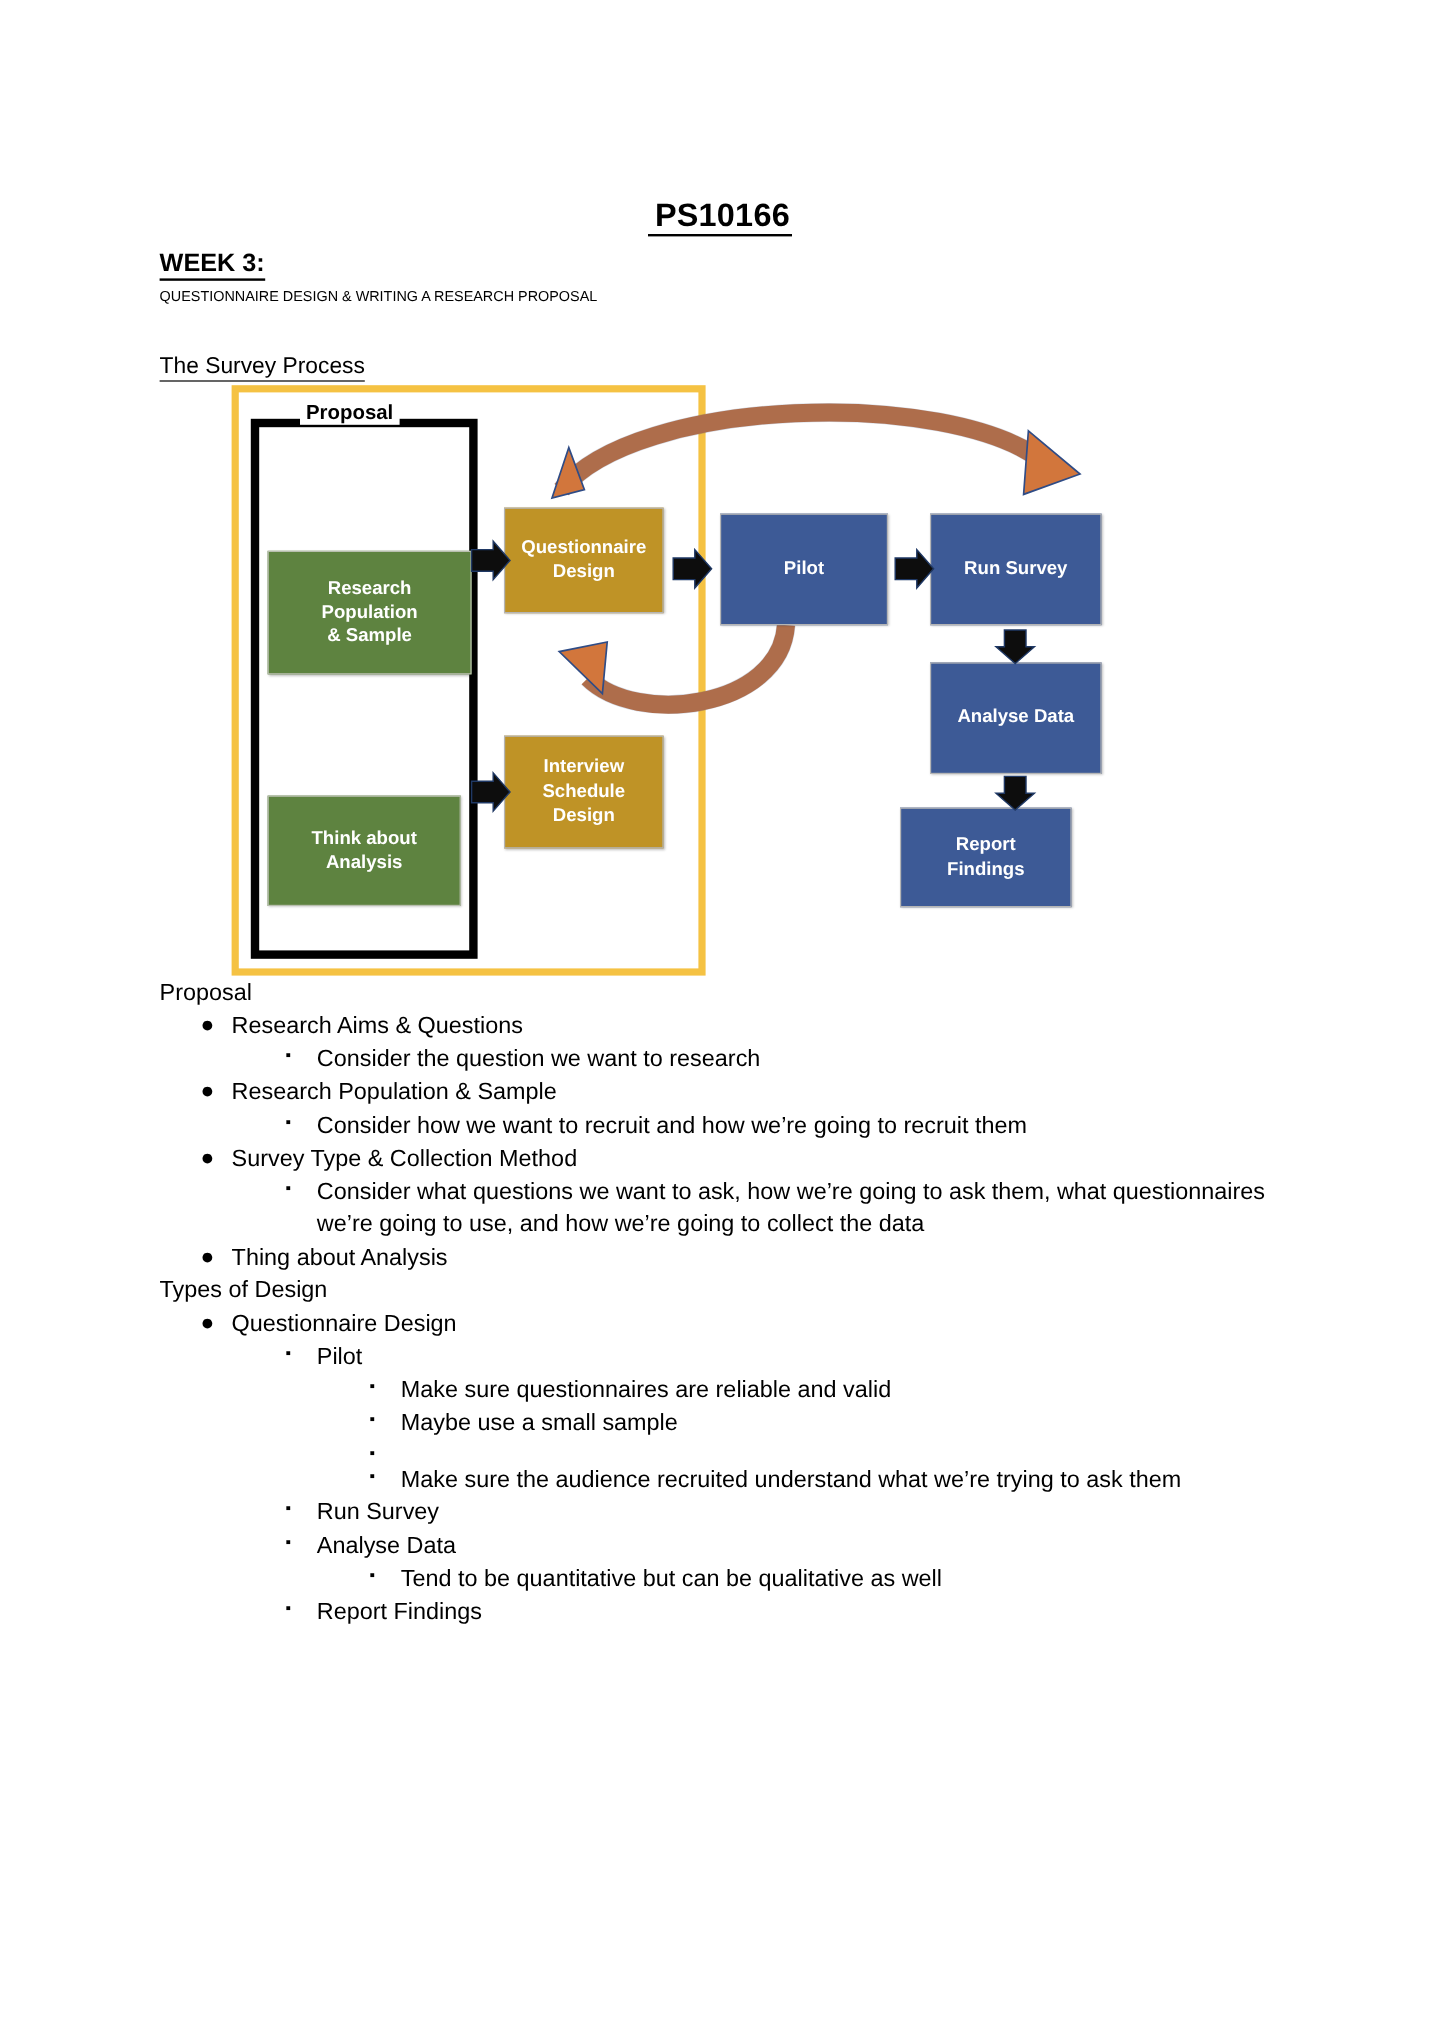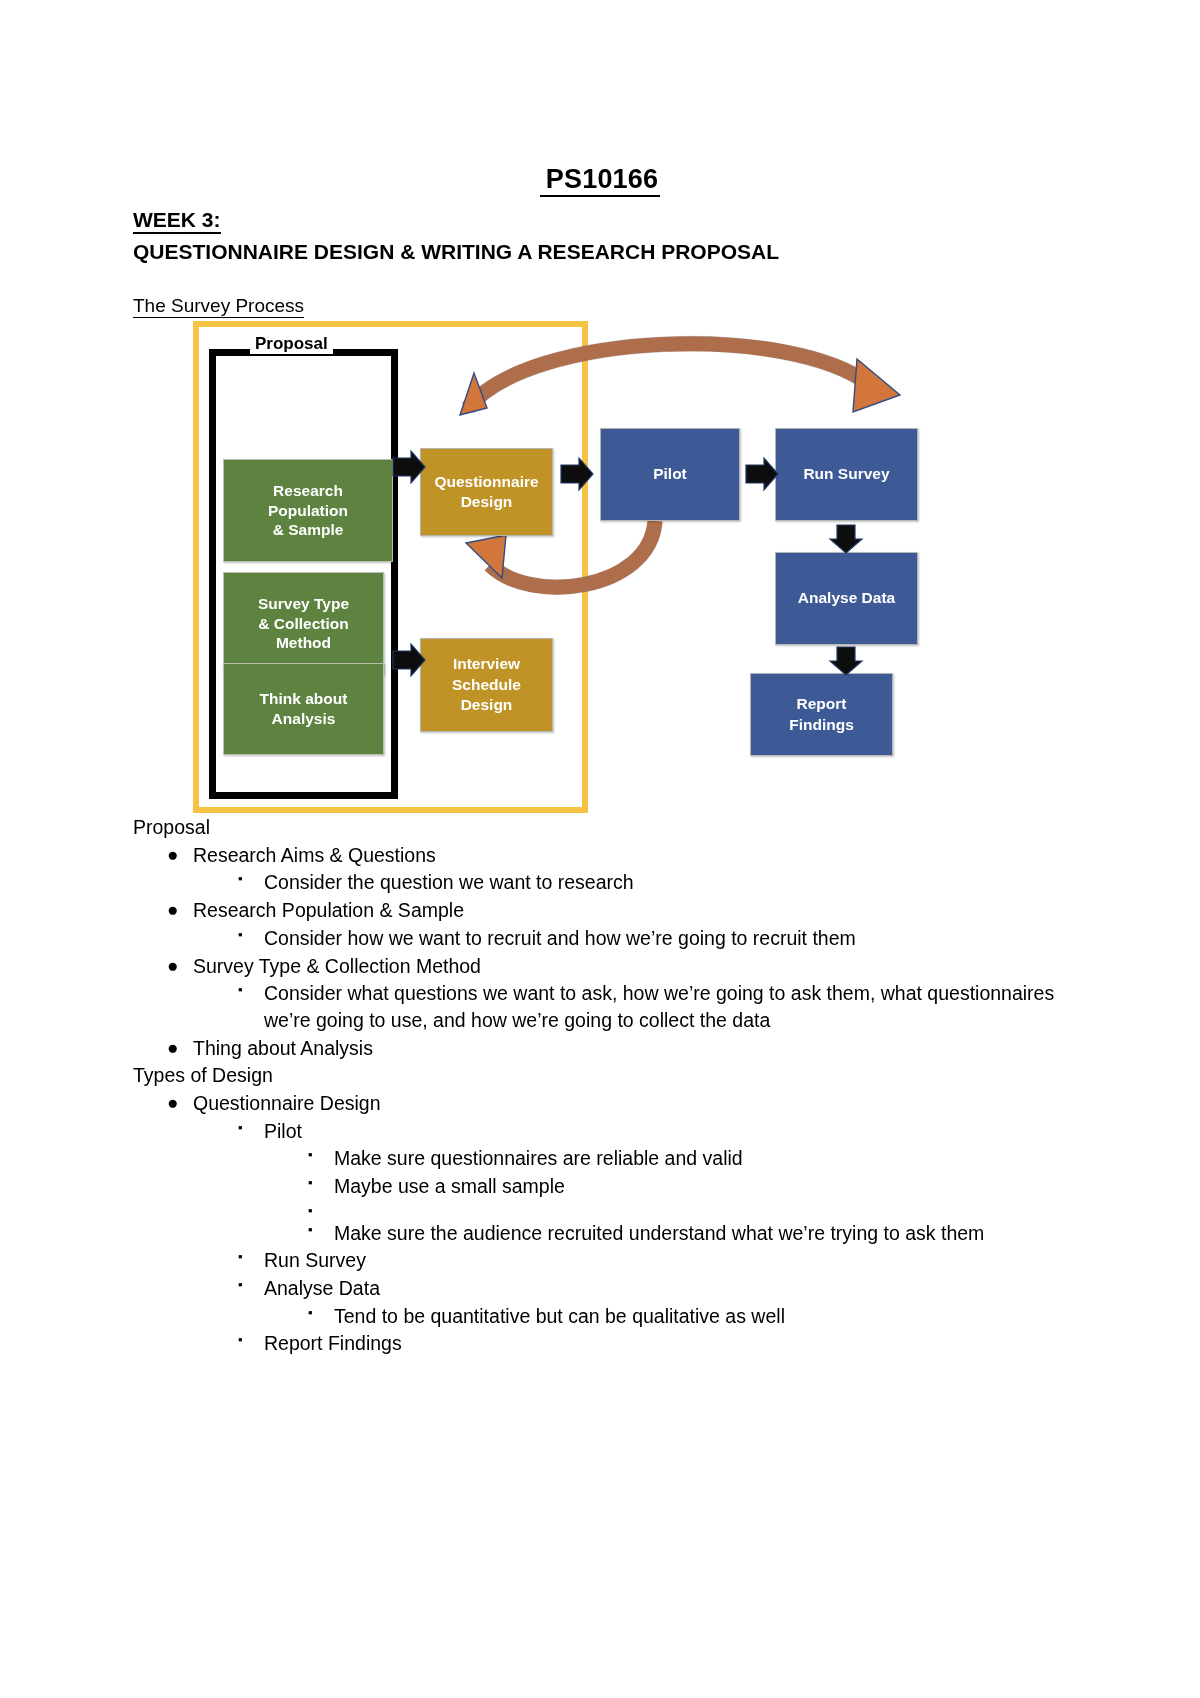--- a/index.html
+++ b/index.html
@@ -33,22 +33,22 @@
     position: absolute;
     left: 133px; top: 208px;
     font-size: 21px;
     font-weight: bold;
   }
   .week-title span { border-bottom: 2px solid #000; padding-bottom: 1px; }
 
   .week-sub {
     position: absolute;
     left: 133px; top: 240px;
-    font-size: 21px;
-    font-weight: bold;
+    font-size: 12px;
+    font-weight: normal;
   }
 
   .section-head {
     position: absolute;
     left: 133px; top: 295px;
     font-size: 19px;
   }
   .section-head span { border-bottom: 1.5px solid #000; padding-bottom: 1px; }
 
   
@@ -106,21 +106,20 @@
     color: #ffffff;
     font-size: 15.5px;
     font-weight: bold;
     display: flex;
     align-items: center;
     justify-content: center;
     text-align: center;
     line-height: 1.32;
     z-index: 3;
     box-shadow: 1px 1px 2px rgba(0,0,0,.25);
-    margin-top: 25px;
   }
 
   .bluebox {
     position: absolute;
     background: #3d5a96;
     border: 1px solid #b5b5b5;
     color: #ffffff;
     font-size: 15.5px;
     font-weight: 600;
     display: flex;
@@ -185,25 +184,20 @@
 
     <div class="proposal-outer"></div>
     <div class="proposal-label">Proposal</div>
     <div class="proposal-inner"></div>
 
     <div class="gbox" style="left:93px; top:146px; width:170px; height:103px;">
       <span style="white-space:pre-line;">Research
 Population
 &amp; Sample</span>
     </div>
-    <div class="gbox" style="left:93px; top:259px; width:161px; height:103px;">
-      <span style="white-space:pre-line;">Survey Type
-&amp; Collection
-Method</span>
-    </div>
     <div class="gbox" style="left:93px; top:350px; width:161px; height:92px;">
       <span style="white-space:pre-line;">Think about
 Analysis</span>
     </div>
 
     <div class="goldbox" style="left:290px; top:110px; width:133px; height:88px;">
       <span style="white-space:pre-line;">Questionnaire
 Design</span>
     </div>
     <div class="goldbox" style="left:290px; top:300px; width:133px; height:94px;">

